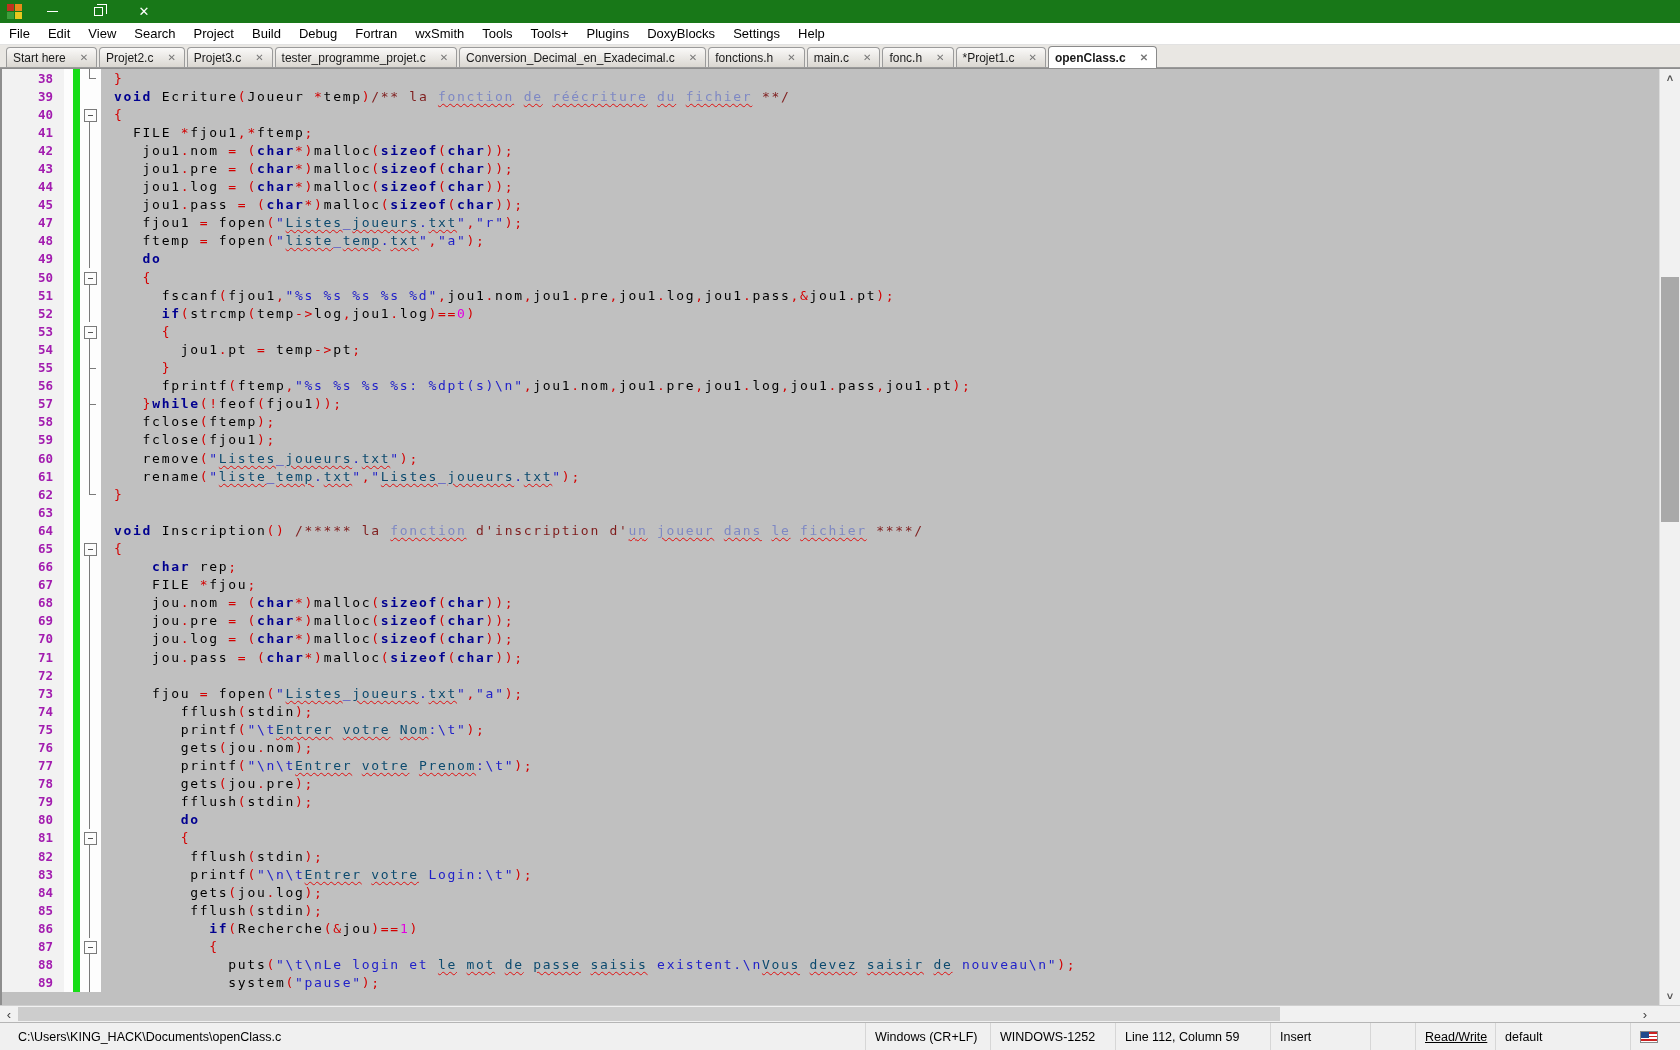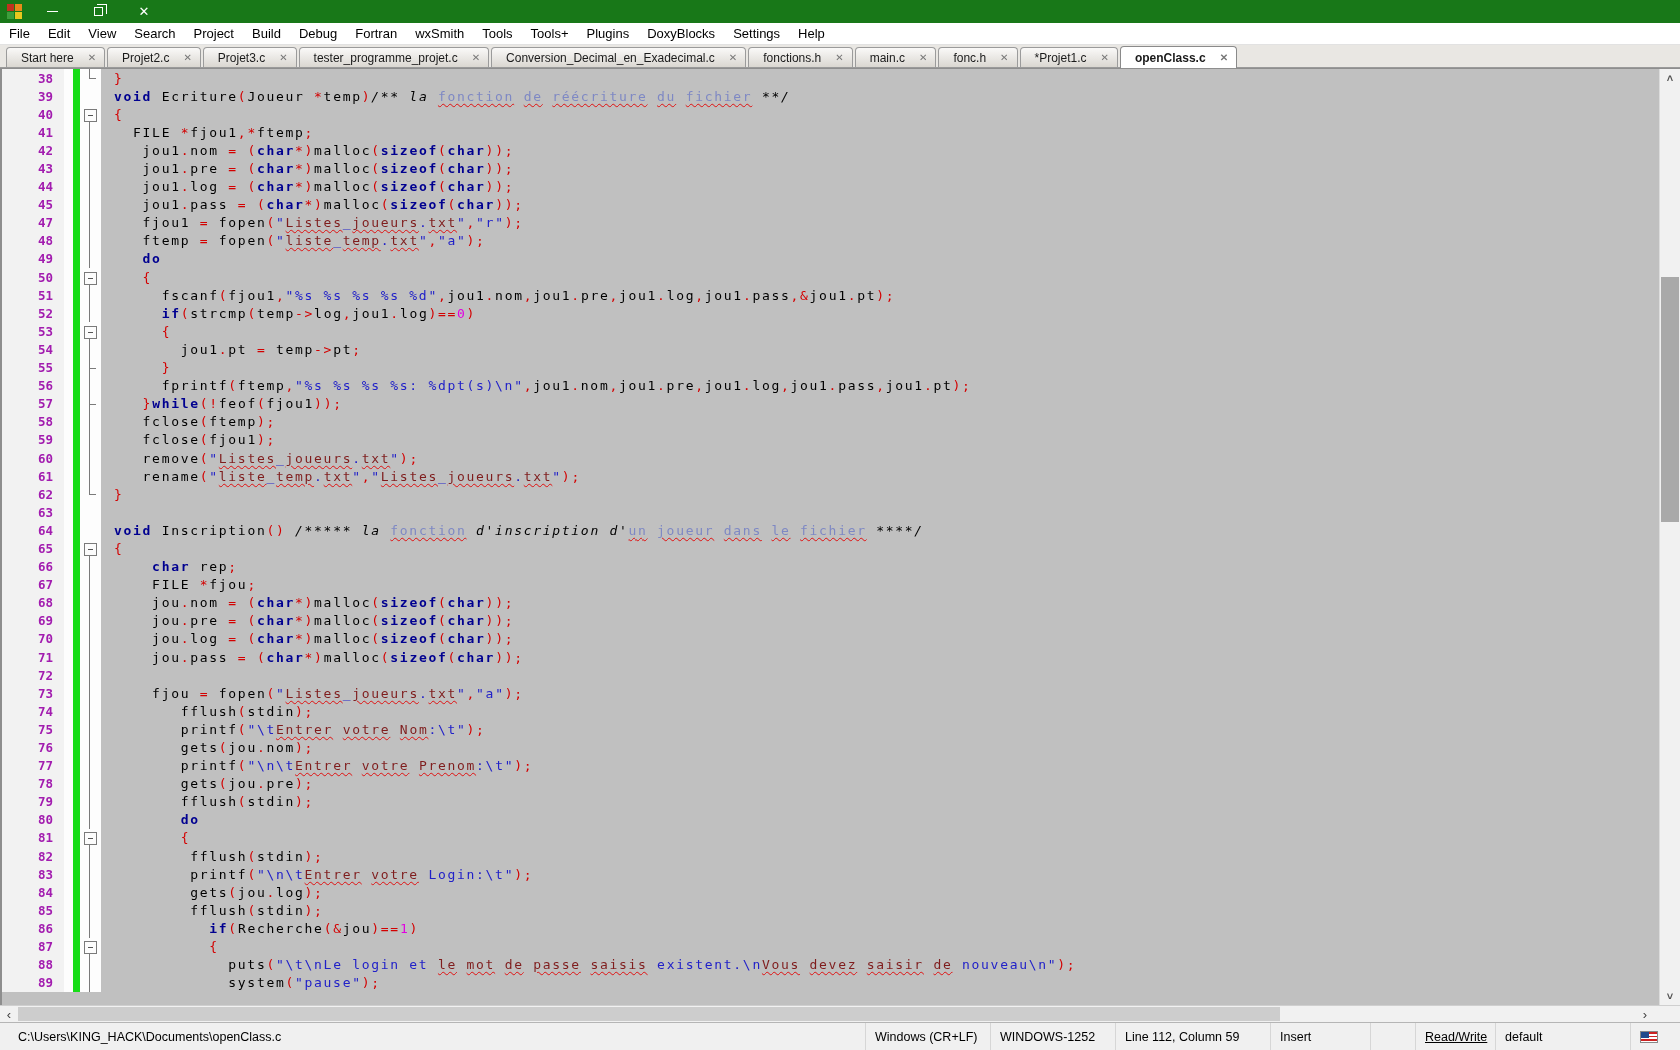--- a/index.html
+++ b/index.html
@@ -26,21 +26,21 @@
     width:9px; height:9px; border:1px solid #fff; border-bottom:none; border-left:none; }
 
   
   .menubar { height:22px; background:#ffffff; display:flex; align-items:center;
     font-size:13px; color:#000; border-bottom:1px solid #e2e2e2; }
   .menu-item { padding:0 9px; height:100%; display:flex; align-items:center; }
 
   
   .tabbar { height:23px; background:#e9e7e3; display:flex; align-items:flex-end;
     border-bottom:1px solid #9a9a9a; padding-left:6px; }
-  .tab { display:flex; align-items:center; height:20px; padding:0 8px 0 14px;
+  .tab { display:flex; align-items:center; height:20px; padding:0 8px 0 6px;
     margin-right:2px; font-size:12px; color:#1a1a1a;
     background:linear-gradient(#faf9f8,#dad7d1);
     border:1px solid #9b9b9b; border-bottom:none; border-radius:4px 4px 0 0; }
   .tab .tab-close { margin-left:14px; color:#777; font-size:10px; line-height:10px; }
   .tab.active { background:#fff; font-weight:bold; height:23px; position:relative; top:2px;
     border-color:#8a8a8a; }
 
   
   .editor-wrap { position:relative; height:937px; border-top:1px solid #8e8e8e;
     border-left:2px solid #8e8e8e; background:#c0c0c0; display:flex; }
@@ -60,23 +60,23 @@
     width:7px; height:1px; background:#7a7a7a; }
   .fold.box::before { top:calc(50% + 5px); }
   .fold.box::after { content:""; position:absolute; left:4px; top:calc(50% - 5.5px);
     width:11px; height:11px; border:1px solid #7a7a7a;
     background:#fcfcfc linear-gradient(#555,#555) center / 5px 1px no-repeat; }
   .code { padding-left:13px; height:100%; display:flex; align-items:center; }
 
   .tk-n  { color:#000000; }
   .tk-k  { color:#000090; font-weight:bold; }
   .tk-s  { color:#2121c8; }
-  .tk-ss { color:#7f1d1d; text-decoration:underline; text-decoration-style:wavy;
+  .tk-ss { color:#0c4a6e; text-decoration:underline; text-decoration-style:wavy;
            text-decoration-color:#e01010; text-decoration-thickness:1px; text-underline-offset:2px; }
-  .tk-c  { color:#000000;font-style:italic; }
+  .tk-c  { color:#7f1d1d; }
   .tk-cm { color:#7e88c4; text-decoration:underline; text-decoration-style:wavy;
            text-decoration-color:#e01010; text-decoration-thickness:1px; text-underline-offset:2px; }
   .tk-o  { color:#d30000; }
   .tk-d  { color:#e100e1; }
 
   
   .vscroll { width:21px; background:#f1f1f1; border-left:1px solid #dcdcdc;
     position:relative; }
   .vs-btn { position:absolute; left:0; width:100%; height:18px; display:flex;
     align-items:center; justify-content:center; color:#505050; font-size:11px;

